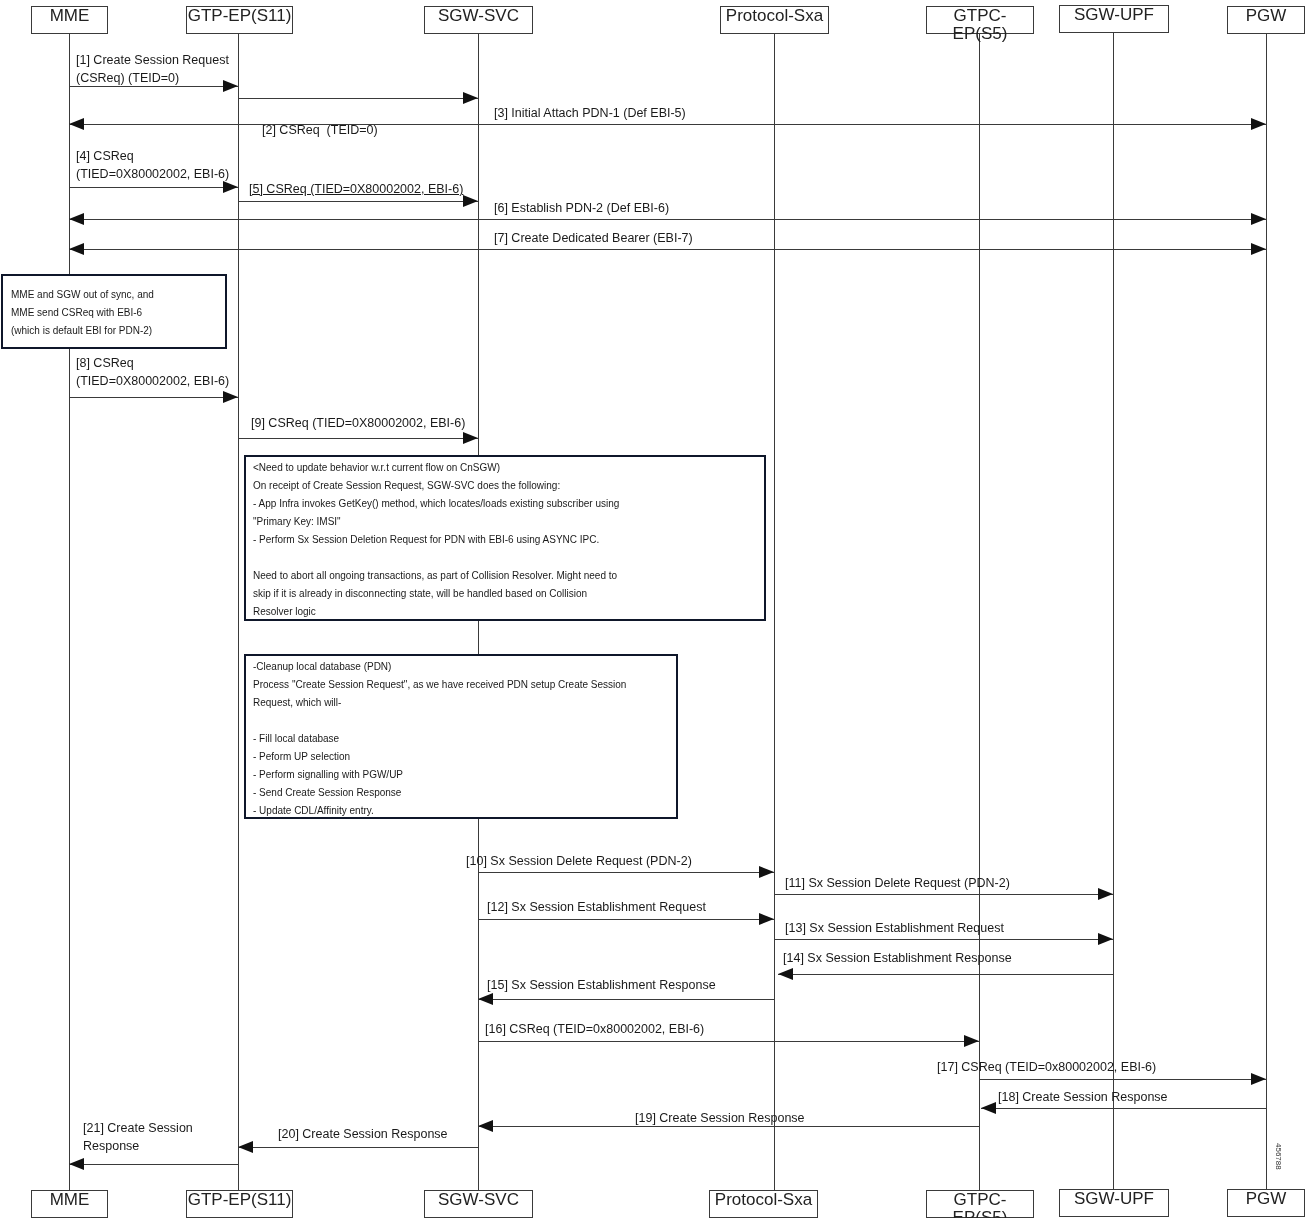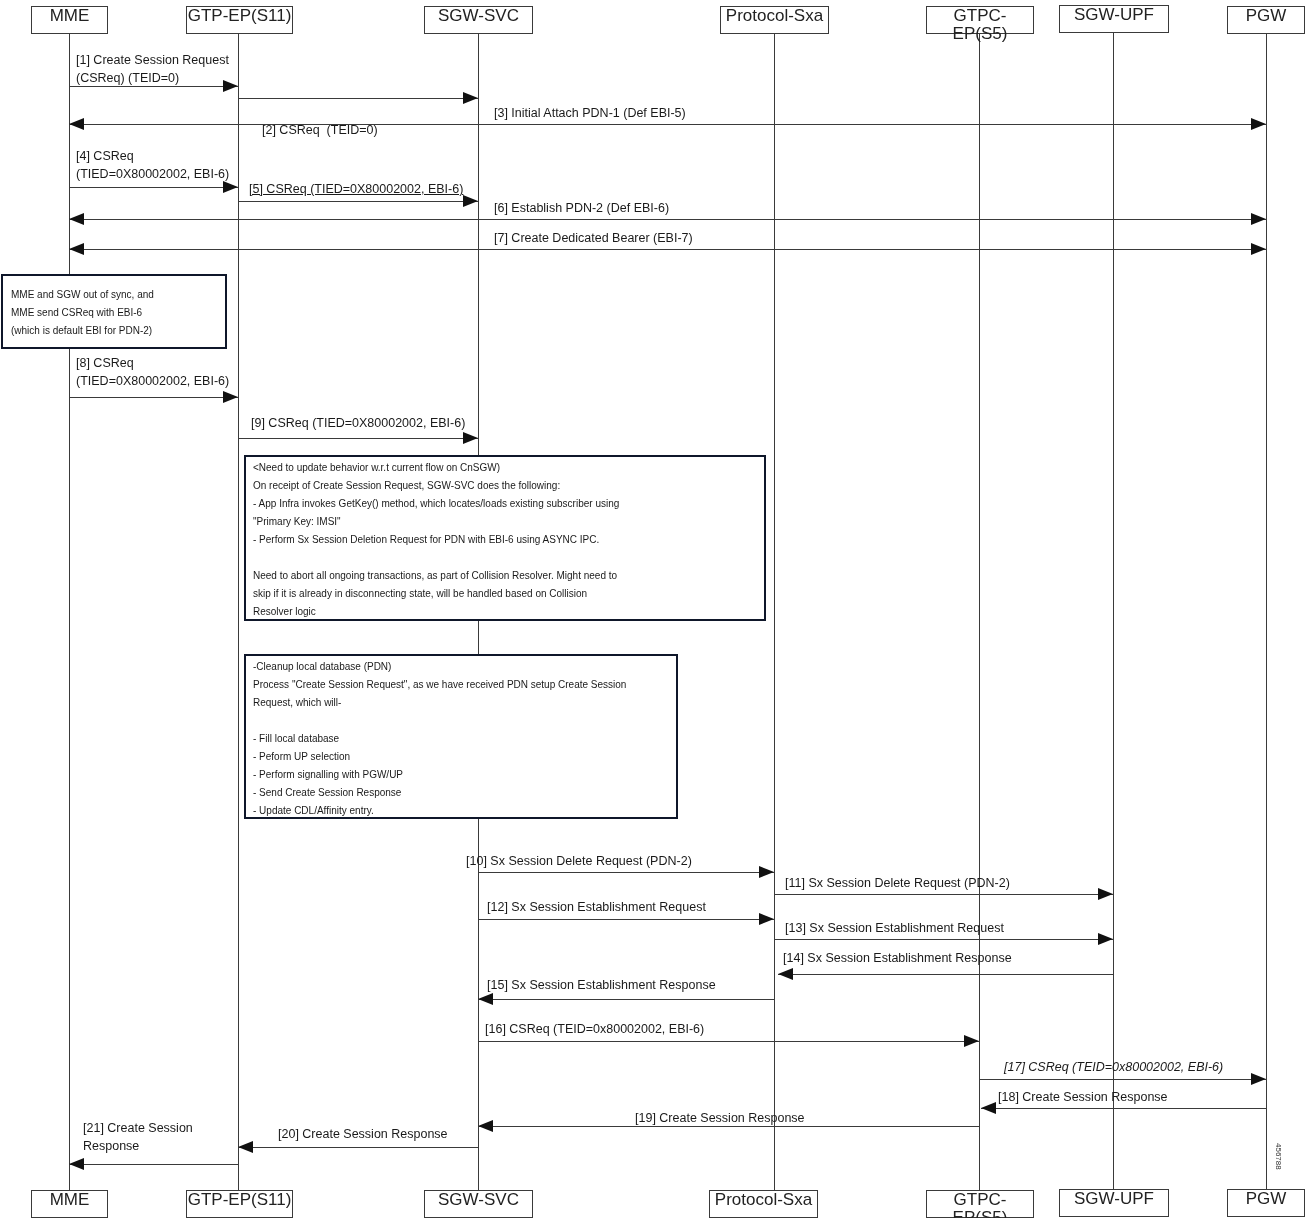--- a/index.html
+++ b/index.html
@@ -165,21 +165,21 @@
     <div class="line"></div>
     <div class="head-l"></div>
   </div>
 
 <div class="label" style="left:485px;top:1020px;">[16] CSReq (TEID=0x80002002, EBI-6)</div>
 <div class="msg" style="left:478px;top:1041px;width:501px;">
     <div class="line"></div>
     <div class="head-r"></div>
   </div>
 
-<div class="label" style="left:1004px;top:1058px;font-style:italic;">[17] CSReq (TEID=0x80002002, EBI-6)</div>
+<div class="label" style="left:937px;top:1058px;">[17] CSReq (TEID=0x80002002, EBI-6)</div>
 <div class="msg" style="left:979px;top:1079px;width:287px;">
     <div class="line"></div>
     <div class="head-r"></div>
   </div>
 
 <div class="label" style="left:998px;top:1088px;">[18] Create Session Response</div>
 <div class="msg" style="left:981px;top:1108px;width:285px;">
     <div class="line"></div>
     <div class="head-l"></div>
   </div>

